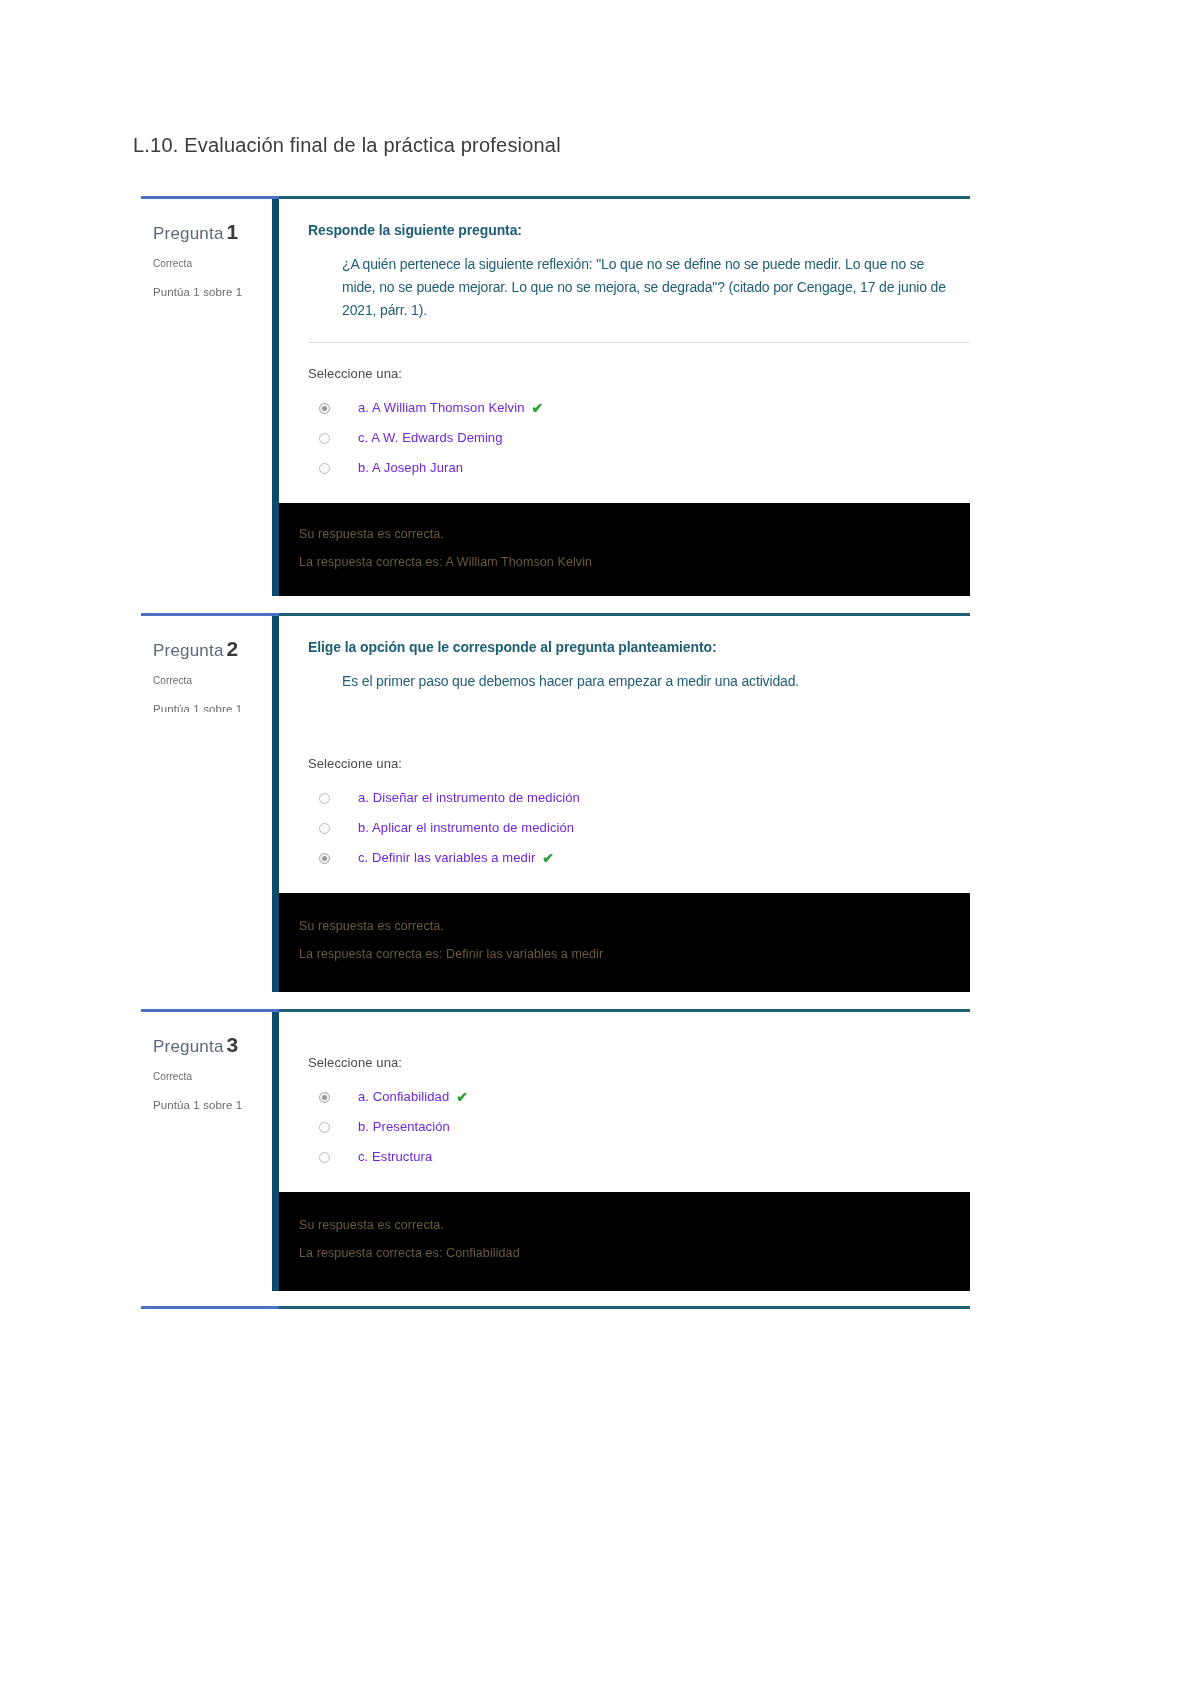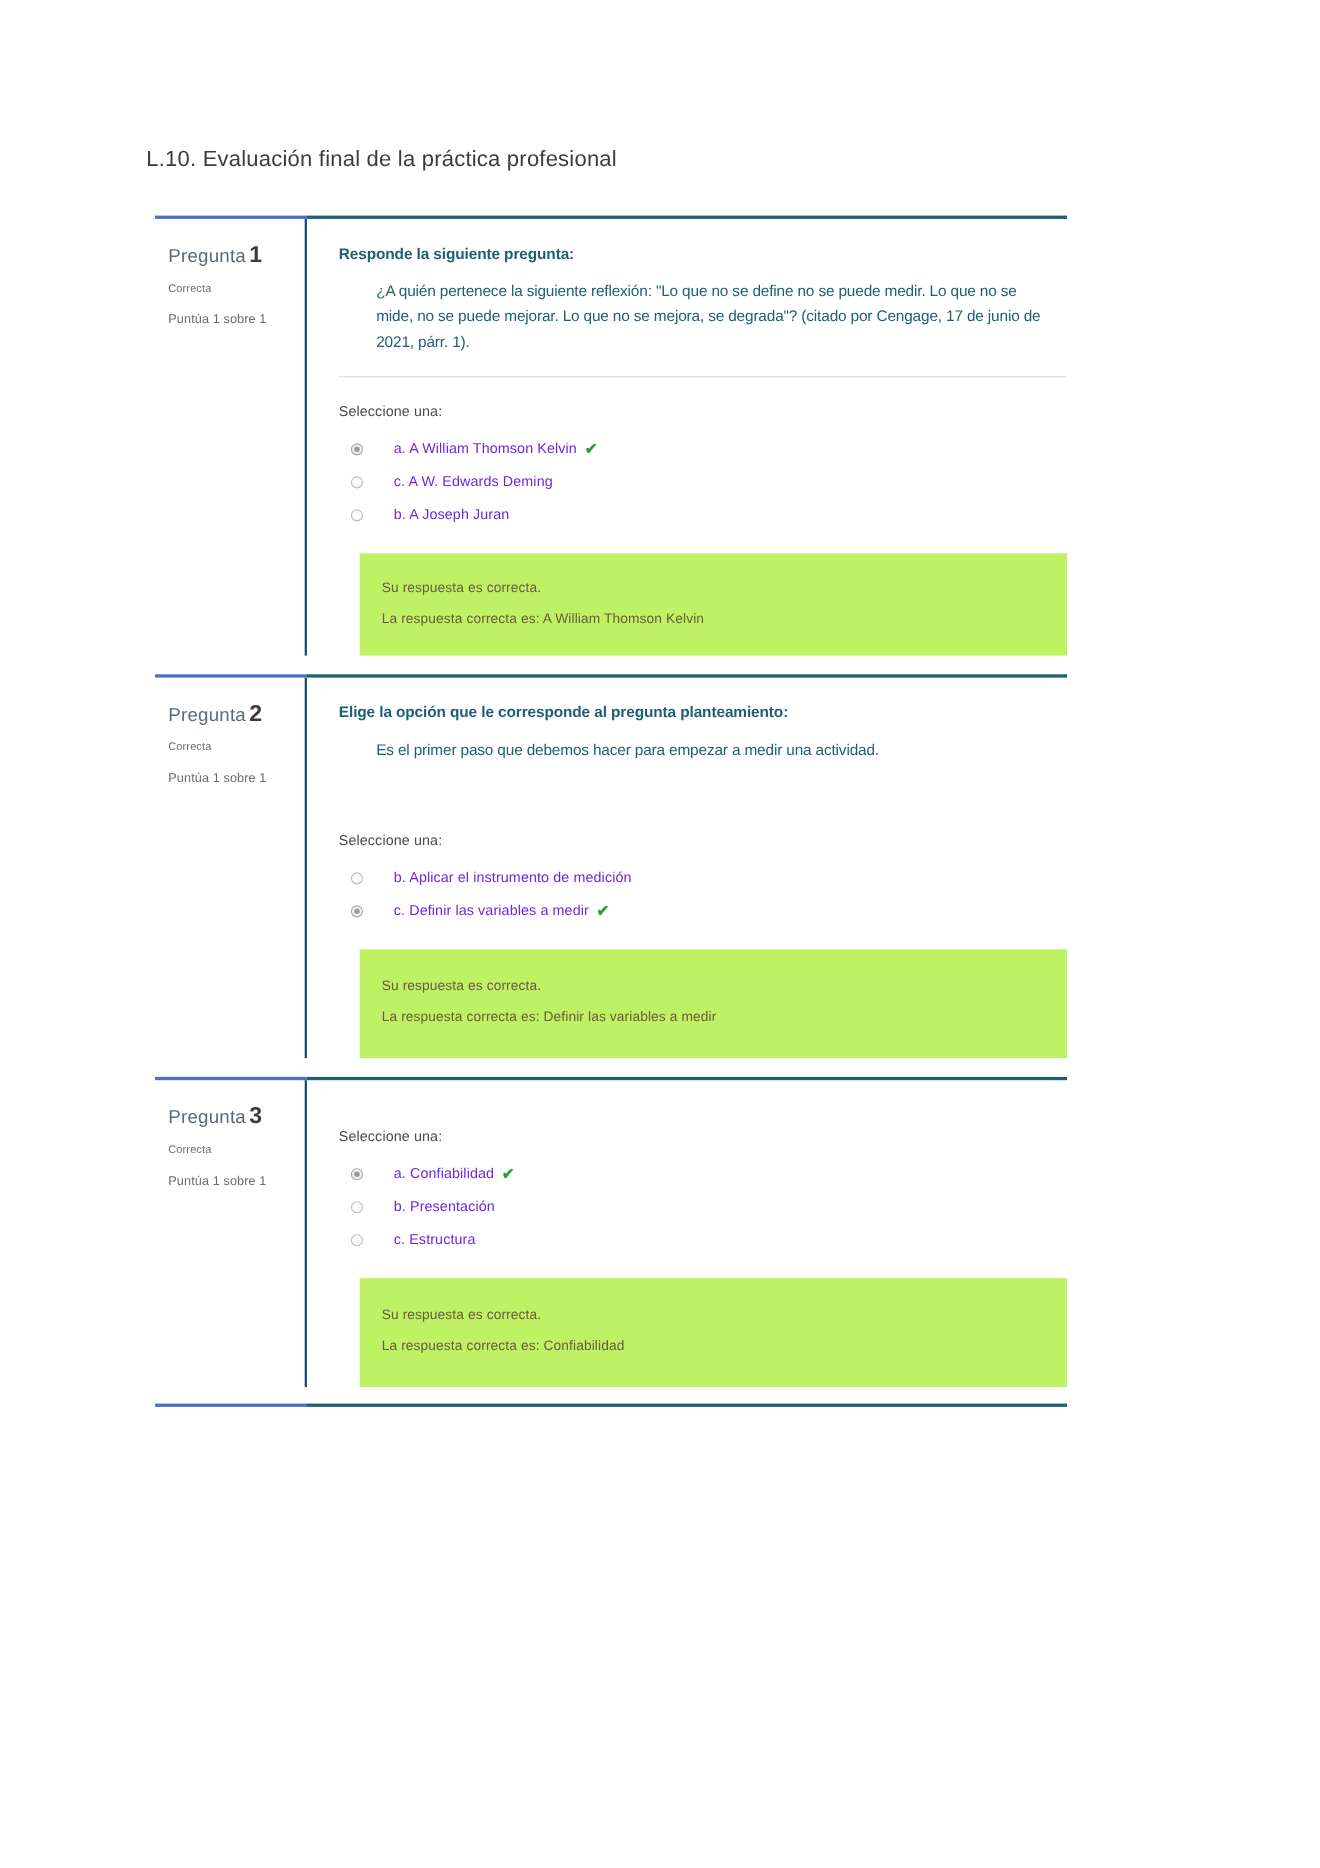--- a/index.html
+++ b/index.html
@@ -71,21 +71,21 @@
     display: flex;
     width: 829px;
     align-items: stretch;
   }
 
   
   .q-info {
     width: 138px;
     box-sizing: border-box;
     padding: 22px 10px 10px 12px;
-    border-right: 2px solid #0c4a6e;
+    border-right: 7px solid #0c4a6e;
     flex: 0 0 138px;
   }
 
   .q-label {
     font-size: 17px;
     color: #5a6a7a;
     font-weight: 400;
     letter-spacing: 0.2px;
     white-space: nowrap;
     line-height: 22px;
@@ -207,24 +207,23 @@
   }
   .check {
     margin-left: 7px;
     color: #2e9e38;
     font-size: 14px;
     font-weight: 700;
     line-height: 14px;
   }
 
   .q-feedback {
-    background: #bef264;
+    background: #000000;
     padding: 17px 22px 20px 20px;
     box-sizing: border-box;
-    margin-left: 48px;
   }
   .q-feedback.pad-lg { padding-top: 19px; padding-bottom: 24px; }
   .fb-line {
     font-size: 12.5px;
     color: #6d5a3f;
     line-height: 28px;
     letter-spacing: 0.1px;
   }
 
   .q-gap { height: 17px; }
@@ -315,20 +314,24 @@
         </div>
         <div class="q-content">
           <div class="q-stem">
             <div class="stem-lead">Elige la opción que le corresponde al pregunta planteamiento:</div>
             <div class="stem-body">Es el primer paso que debemos hacer para empezar a medir una actividad.</div>
           </div>
           <div class="q-answers tall">
             <div class="answers-lead">Seleccione una:</div>
             <div class="option">
               <span class="radio"></span>
+              <span class="option-text">a. Diseñar el instrumento de medición</span>
+            </div>
+            <div class="option">
+              <span class="radio"></span>
               <span class="option-text">b. Aplicar el instrumento de medición</span>
             </div>
             <div class="option">
               <span class="radio selected"></span>
               <span class="option-text">c. Definir las variables a medir</span>
               <span class="check">✔</span>
             </div>
           </div>
           <div class="q-feedback pad-lg">
             <div class="fb-line">Su respuesta es correcta.</div>

